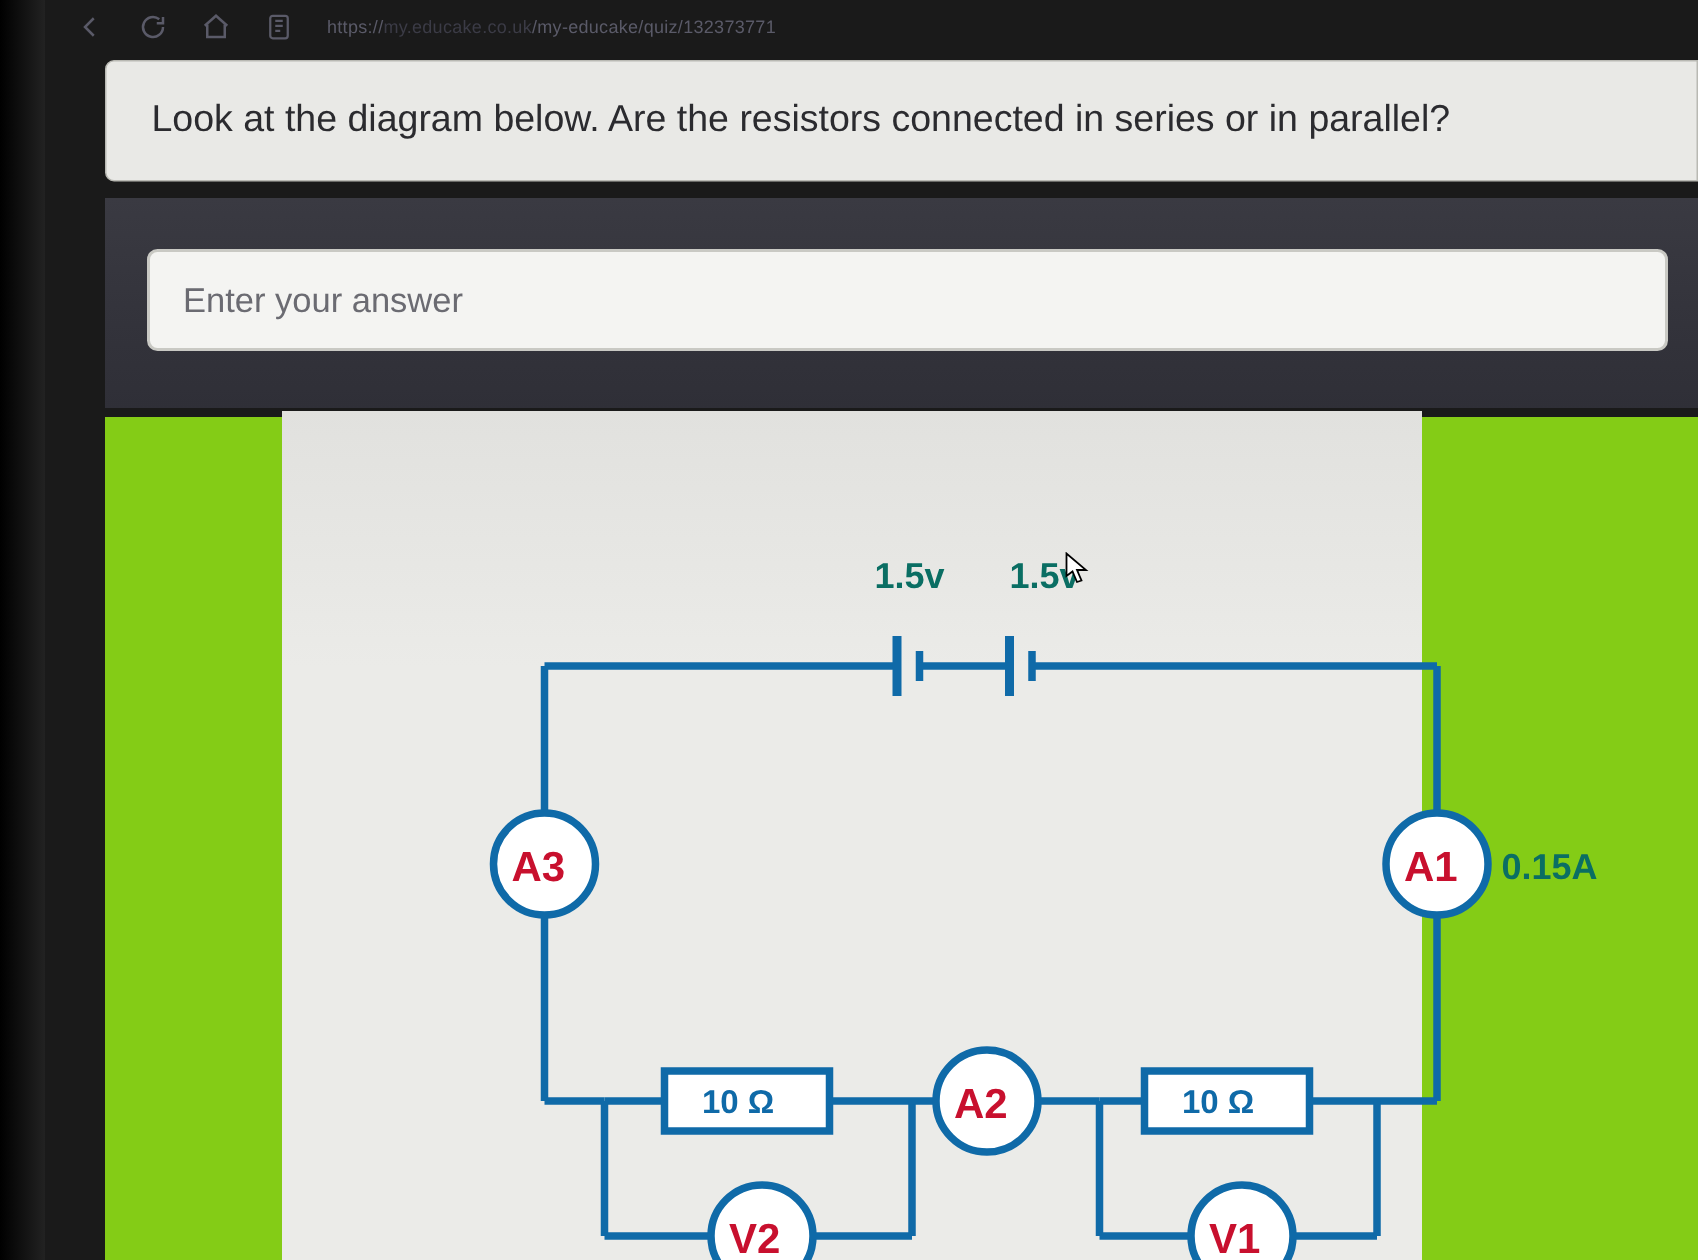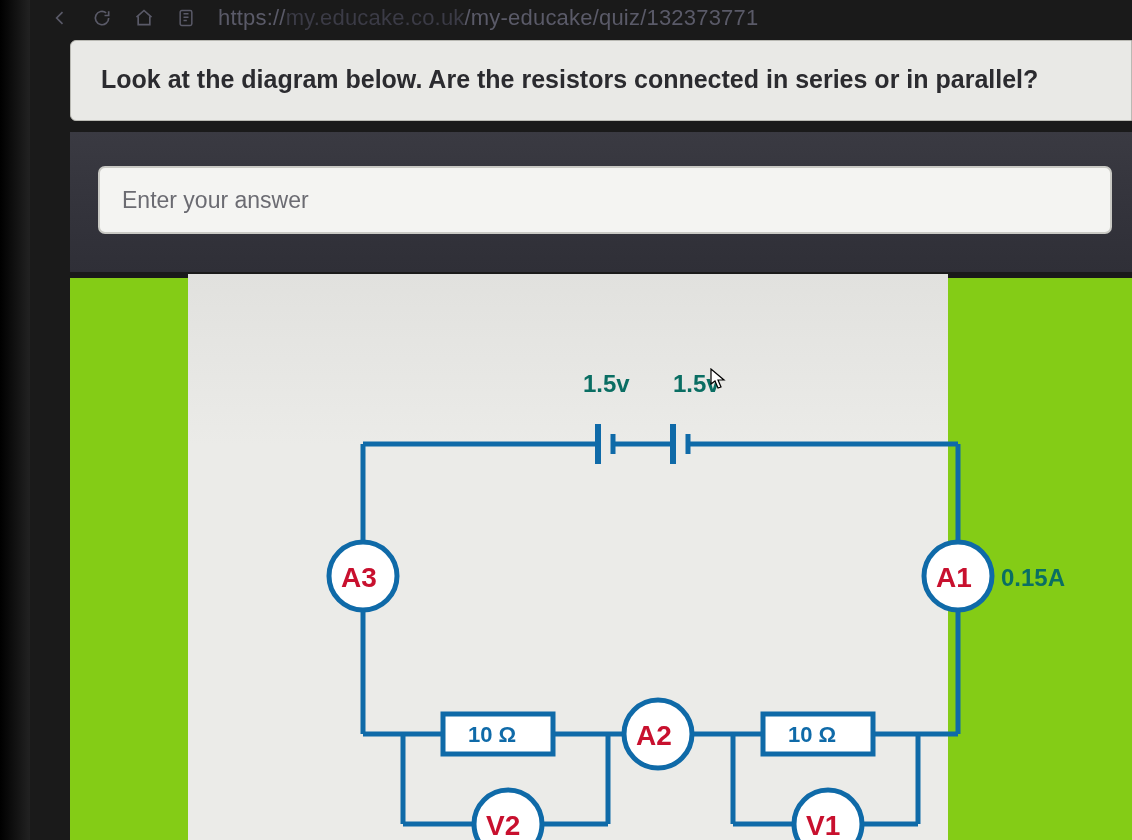--- a/index.html
+++ b/index.html
@@ -20,35 +20,35 @@
     position: absolute;
     left: 50px; top: 0;
     height: 36px;
     display: flex;
     align-items: center;
     gap: 22px;
     color: #5a5a68;
   }
   .tb-icon { width: 20px; height: 20px; stroke: #5a5a68; fill: none; stroke-width: 2; }
   .url {
-    font-size: 22px;
+    font-size: 12px;
     color: #5a5a68;
     letter-spacing: 0.2px;
   }
   .url .host { color: #3b3b46; }
   .question-bar {
     position: absolute;
     left: 70px; right: 0; top: 40px;
     background: #e9e9e6;
     border: 1px solid #b9b9b3;
     border-radius: 6px 0 0 6px;
     padding: 24px 30px 26px 30px;
     font-size: 25px;
     color: #2b2b2f;
-    font-weight: 700;
+    font-weight: 400;
   }
   .dark-band {
     position: absolute;
     left: 70px; right: 0; top: 132px;
     height: 140px;
     background: linear-gradient(to bottom, #3a3a42 0%, #33333b 60%, #2f2f37 100%);
   }
   .answer-input-wrap {
     position: absolute;
     left: 98px; right: 20px; top: 166px;

